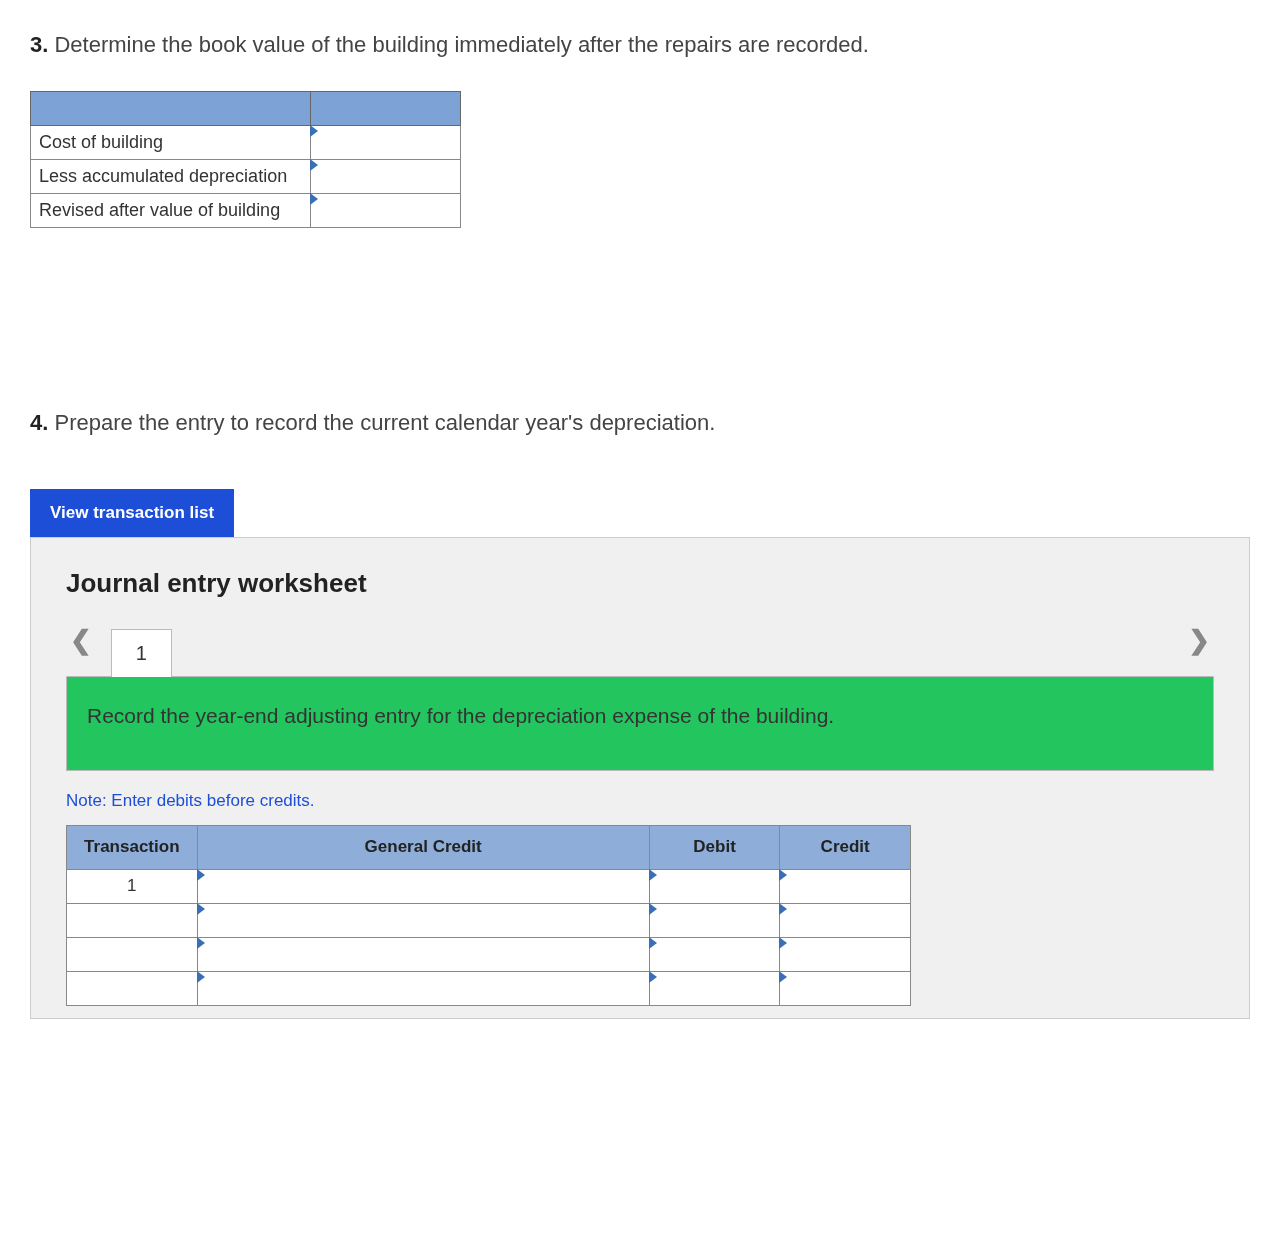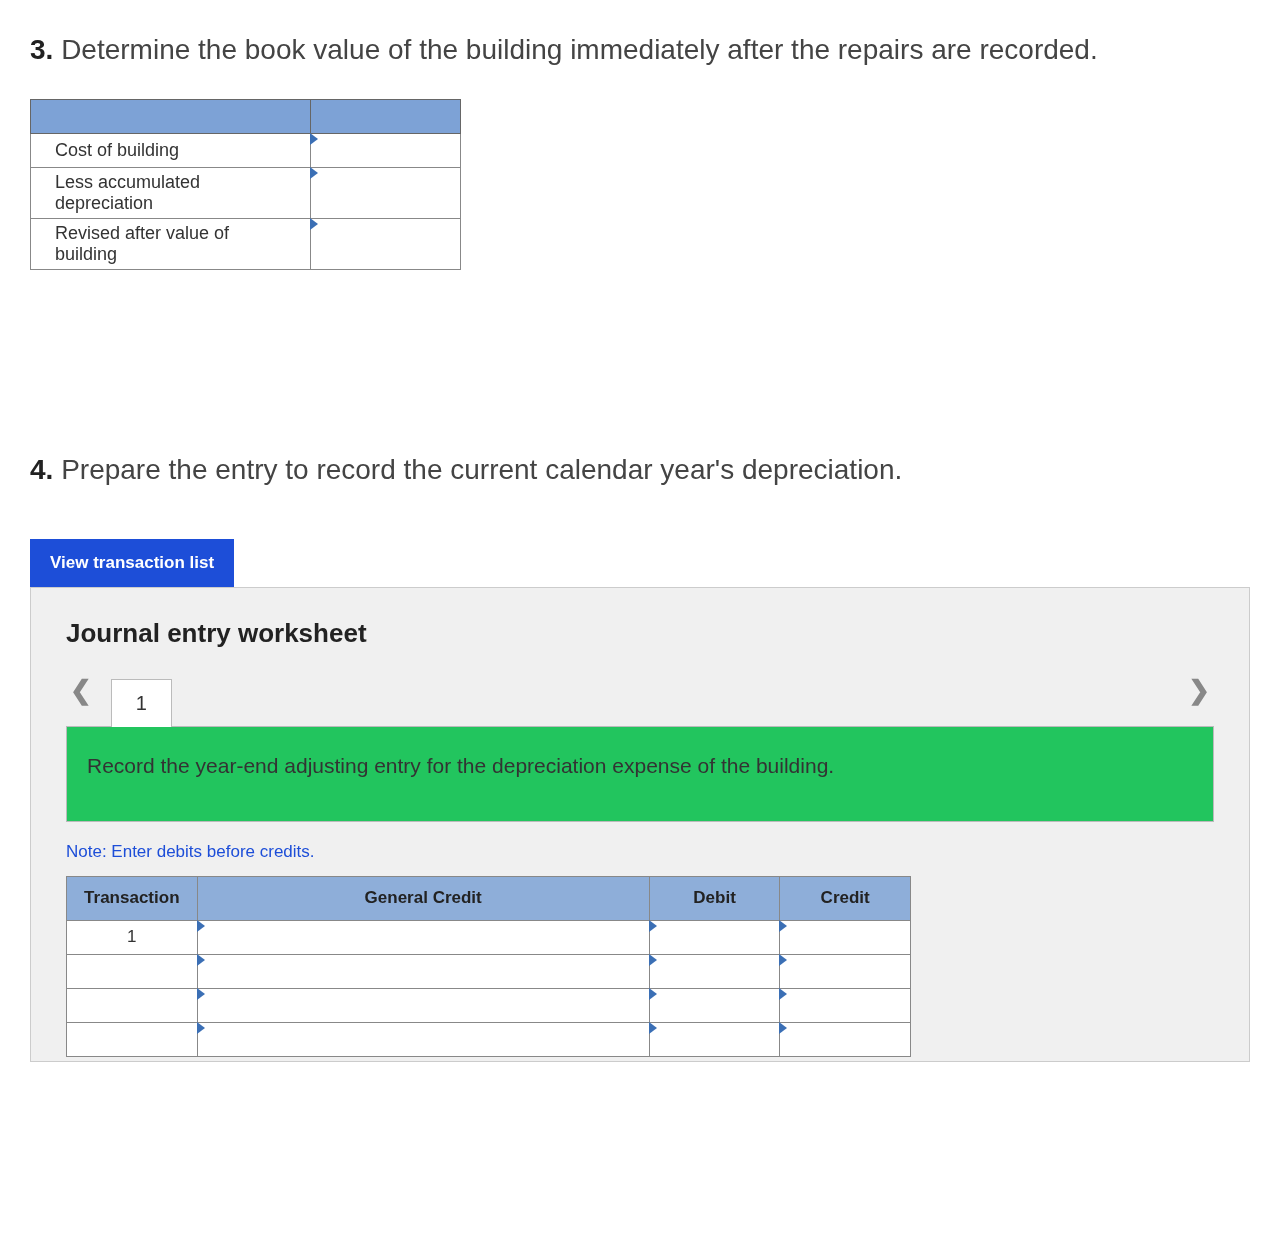--- a/index.html
+++ b/index.html
@@ -8,39 +8,39 @@
     padding: 30px;
     font-family: Arial, Helvetica, sans-serif;
     color: #333;
     background: #fff;
     width: 1280px;
   }
   .question-block {
     margin-bottom: 40px;
   }
   .question-text {
-    font-size: 28px;
+    font-size: 22px;
     color: #444;
     margin-bottom: 30px;
     line-height: 1.4;
   }
   .question-text .qnum {
     font-weight: bold;
     color: #222;
   }
 
   
   .bv-table {
     border-collapse: collapse;
   }
   .bv-table td, .bv-table th {
     border: 1px solid #888;
     height: 34px;
     font-size: 18px;
-    padding: 4px 24px;
+    padding: 4px 8px;
     text-align: left;
   }
   .bv-header td {
     background: #7da2d6;
     border: 1px solid #666;
   }
   .bv-label {
     width: 280px;
     background: #fff;
   }
@@ -68,21 +68,21 @@
     font-weight: bold;
     padding: 14px 20px;
     cursor: pointer;
     border: none;
     margin-bottom: 0;
   }
 
   .worksheet-panel {
     border: 1px solid #ccc;
     background: #f0f0f0;
-    padding: 30px 35px 4px 35px;
+    padding: 30px 35px 12px 35px;
     margin-top: 0;
   }
   .ws-title {
     font-size: 26px;
     font-weight: bold;
     font-family: Verdana, Geneva, sans-serif;
     color: #222;
     margin-bottom: 20px;
   }
   .tab-row {

